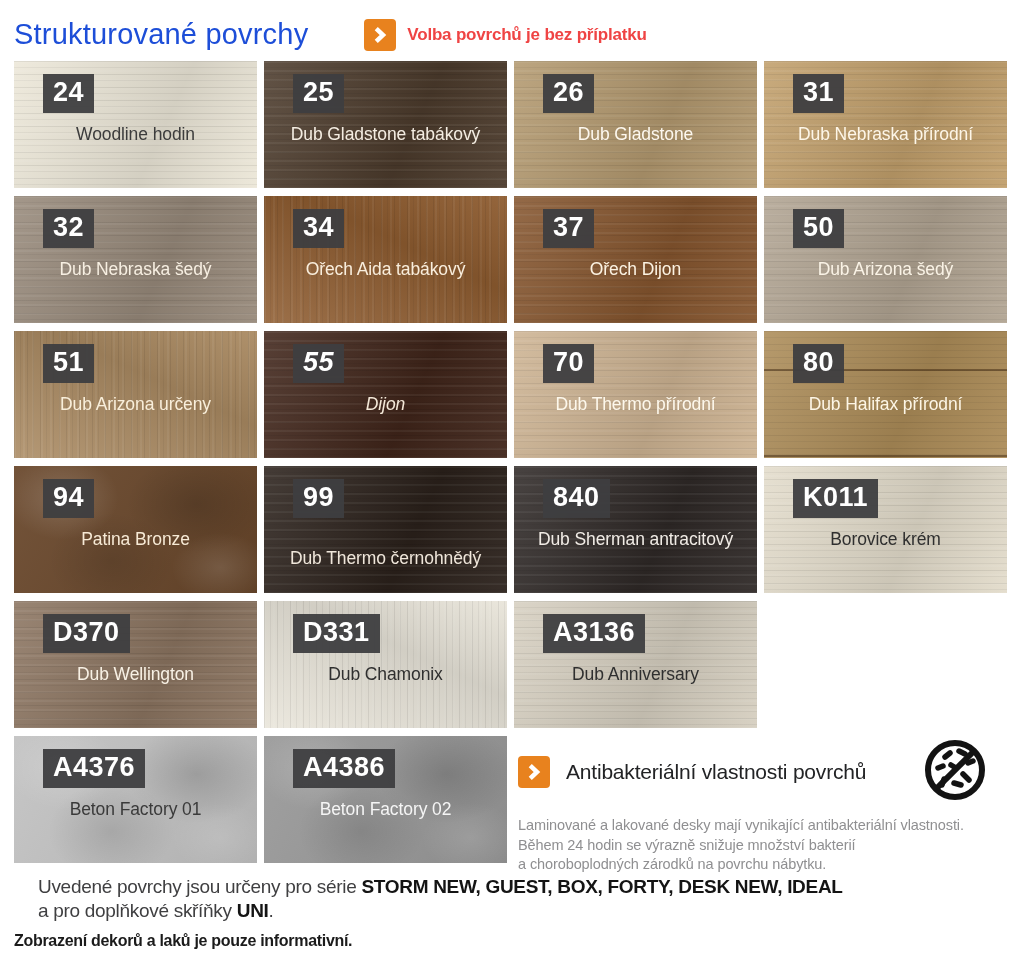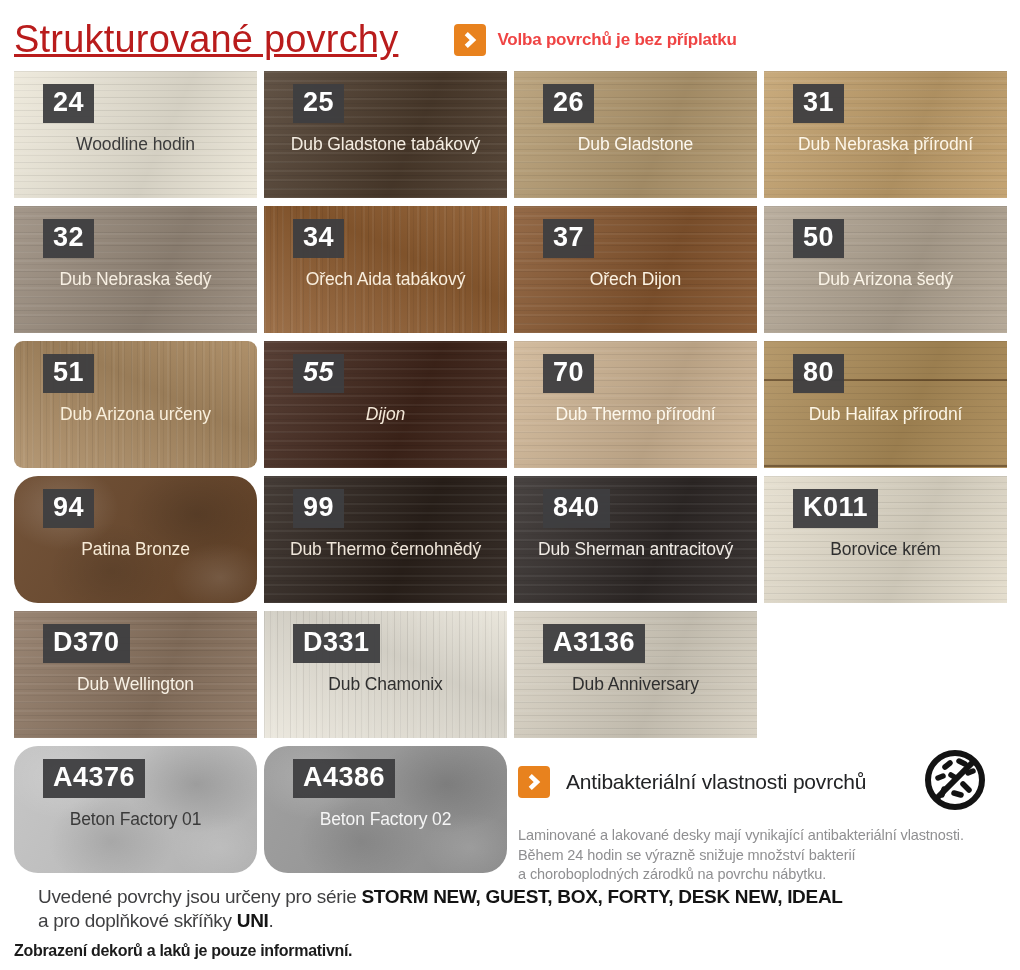--- a/index.html
+++ b/index.html
@@ -1,21 +1,21 @@
 <!DOCTYPE html>
 <html><head>
 <meta charset="utf-8">
 <style>
   * { box-sizing: border-box; margin: 0; padding: 0; }
   html, body { width: 1020px; height: 970px; background: #ffffff; overflow: hidden;
     font-family: "Liberation Sans", sans-serif; }
 
   
   .header { display: flex; align-items: center; padding: 18px 0 0 14px; }
-  .page-title { font-size: 38px; font-weight: 300; color: #b91c1c; letter-spacing: 0.2px; text-decoration: underline; }
+  .page-title { font-size: 29px; font-weight: 300; color: #1d4ed8; letter-spacing: 0.2px; }
   .promo { display: flex; align-items: center; margin-left: 56px; gap: 11px; }
   .arrow-box { width: 32px; height: 32px; background: #e8821e; border-radius: 4px;
     display: flex; align-items: center; justify-content: center; flex: 0 0 auto; }
   .arrow-box svg { display: block; }
   .promo-text { font-size: 17px; font-weight: 700; color: #ef4444; letter-spacing: -0.2px; }
 
   
   .grid { margin: 10px 0 0 14px; display: grid;
     grid-template-columns: repeat(4, 243px); grid-auto-rows: 127px; gap: 8px 7px; }
   .swatch { position: relative; overflow: hidden; }
@@ -37,21 +37,21 @@
     repeating-linear-gradient(to right, rgba(255,255,255,.06) 0 2px, transparent 2px 9px); }
   .tex-wood-crack { background-image:
     repeating-linear-gradient(to bottom, transparent 0 38px, rgba(50,28,8,.45) 38px 40px, transparent 40px 86px),
     linear-gradient(115deg, rgba(255,255,255,.12), rgba(0,0,0,.10) 60%, rgba(255,255,255,.06)),
     repeating-linear-gradient(to bottom, rgba(0,0,0,.08) 0 1px, transparent 1px 6px, rgba(0,0,0,.05) 6px 7px, transparent 7px 13px); }
   .tex-stone { background-image:
     radial-gradient(ellipse 80px 60px at 20% 25%, rgba(255,255,255,.16), transparent 70%),
     radial-gradient(ellipse 100px 70px at 75% 30%, rgba(0,0,0,.15), transparent 70%),
     radial-gradient(ellipse 90px 70px at 40% 75%, rgba(0,0,0,.11), transparent 70%),
     radial-gradient(ellipse 70px 50px at 85% 80%, rgba(255,255,255,.12), transparent 70%),
-    linear-gradient(120deg, rgba(255,255,255,.07), rgba(0,0,0,.09)); border-radius: 24px; }
+    linear-gradient(120deg, rgba(255,255,255,.07), rgba(0,0,0,.09)); }
 
   
   .info { grid-column: 3 / 5; padding: 2px 0 0 4px; }
   .info-head { display: flex; align-items: center; gap: 16px; }
   .info-title { font-size: 21px; color: #222325; letter-spacing: -0.2px; white-space: nowrap; }
   .bacteria { margin-left: auto; margin-right: 20px; flex: 0 0 auto; }
   .info-lines { margin-top: 10px; font-size: 14.5px; color: #8f8f91; line-height: 1.36;
     letter-spacing: -0.1px; }
   .info-lines div { white-space: nowrap; }
 
@@ -104,21 +104,21 @@
       <span class="name" style="color: rgb(249, 238, 221);">Ořech Aida tabákový</span>
     </div>
     <div class="swatch tex-wood-h" style="background-color: rgb(133, 85, 46);">
       <span class="code">37</span>
       <span class="name" style="color: rgb(252, 243, 227);">Ořech Dijon</span>
     </div>
     <div class="swatch tex-wood-h" style="background-color: rgb(177, 164, 146);">
       <span class="code">50</span>
       <span class="name" style="color: rgb(250, 243, 230);">Dub Arizona šedý</span>
     </div>
-    <div class="swatch tex-wood-v" style="background-color: rgb(170, 138, 98); border-radius: 9px;">
+    <div class="swatch tex-wood-v" style="background-color: rgb(170, 138, 98);">
       <span class="code">51</span>
       <span class="name" style="color: rgb(249, 239, 219);">Dub Arizona určeny</span>
     </div>
     <div class="swatch tex-wood-h" style="background-color: rgb(64, 37, 26); font-style: italic;">
       <span class="code">55</span>
       <span class="name" style="color: rgb(243, 232, 216);">Dijon</span>
     </div>
     <div class="swatch tex-wood-h" style="background-color: rgb(205, 179, 146);">
       <span class="code">70</span>
       <span class="name" style="color: rgb(253, 248, 236);">Dub Thermo přírodní</span>
@@ -126,21 +126,21 @@
     <div class="swatch tex-wood-crack" style="background-color: rgb(172, 140, 88);">
       <span class="code">80</span>
       <span class="name" style="color: rgb(253, 246, 230);">Dub Halifax přírodní</span>
     </div>
     <div class="swatch tex-stone" style="background-color: rgb(104, 70, 42);">
       <span class="code">94</span>
       <span class="name" style="color: rgb(247, 234, 214);">Patina Bronze</span>
     </div>
     <div class="swatch tex-wood-h" style="background-color: rgb(43, 33, 27);">
       <span class="code">99</span>
-      <span class="name" style="color: rgb(239, 230, 218);">Dub Thermo černohnědý</span>
+      <span class="name" style="color: rgb(239, 230, 218); margin-top: 19px;">Dub Thermo černohnědý</span>
     </div>
     <div class="swatch tex-wood-h" style="background-color: rgb(47, 41, 39);">
       <span class="code">840</span>
       <span class="name" style="color: rgb(241, 236, 230);">Dub Sherman antracitový</span>
     </div>
     <div class="swatch tex-wood-h" style="background-color: rgb(227, 220, 203);">
       <span class="code">K011</span>
       <span class="name" style="color: rgb(47, 47, 47);">Borovice krém</span>
     </div>
     <div class="swatch tex-wood-h" style="background-color: rgb(139, 116, 96);">

